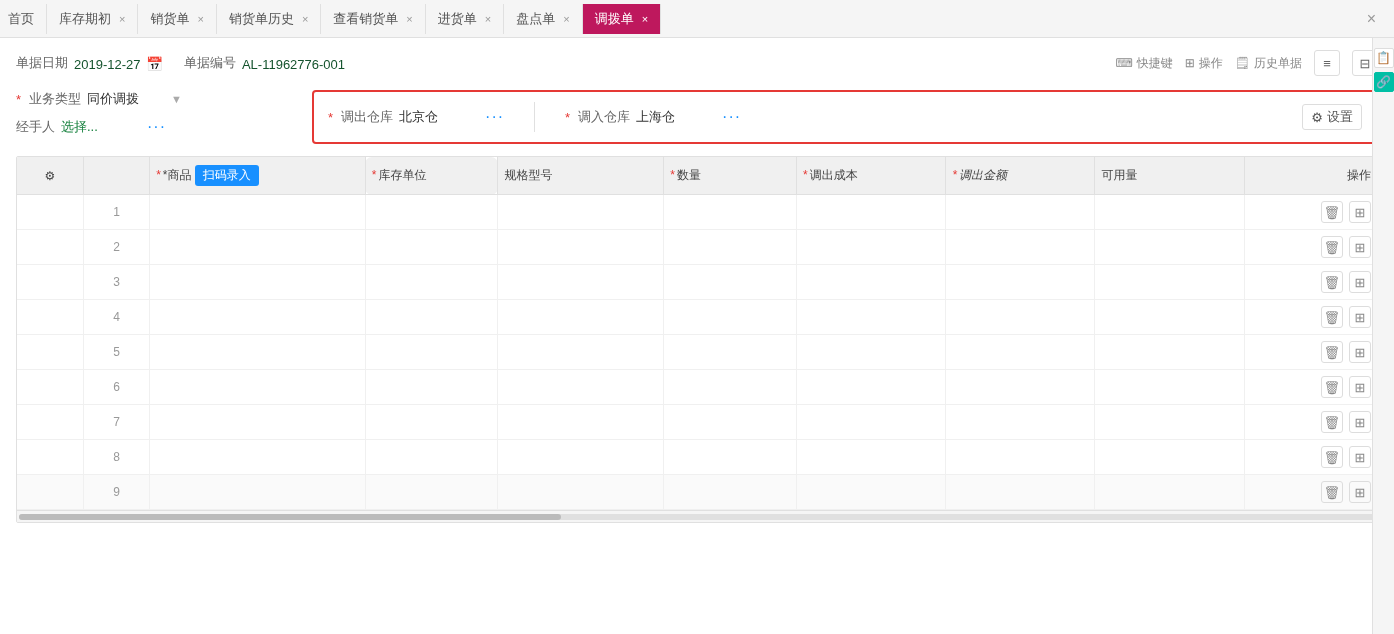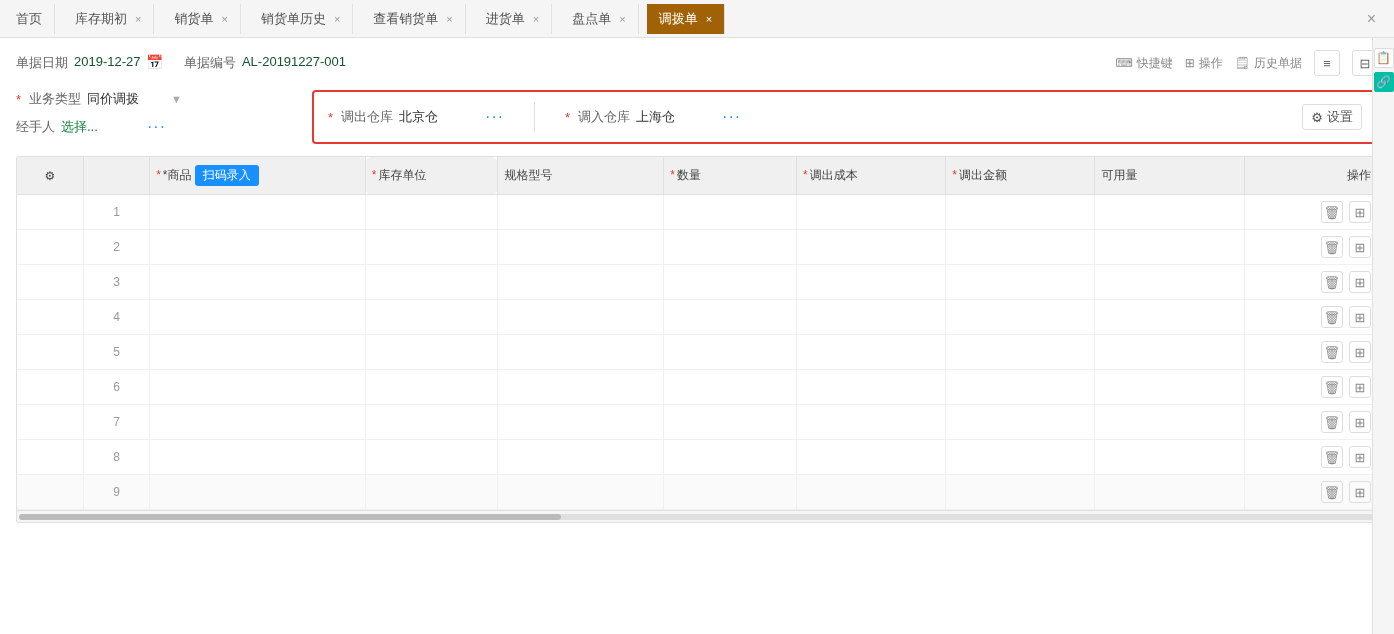--- a/index.html
+++ b/index.html
@@ -18,25 +18,24 @@
       display: flex;
       align-items: center;
       padding: 0 12px;
       height: 30px;
       cursor: pointer;
       font-size: 13px;
       color: #555;
       border-right: 1px solid #e0e0e0;
       gap: 6px;
       white-space: nowrap;
-      margin-left: 8px;
     }
     .tab-item:first-child { padding-left: 0; }
     .tab-item.active {
-      background: #a16207;
+      background: #be185d;
       color: #fff;
     }
     .tab-close {
       font-size: 11px;
       color: #999;
       cursor: pointer;
       margin-left: 2px;
     }
     .tab-item.active .tab-close { color: #fff; }
 
@@ -53,21 +52,21 @@
       margin-bottom: 14px;
       justify-content: space-between;
     }
     .header-left {
       display: flex;
       align-items: center;
       gap: 20px;
     }
     .field-group {
       display: flex;
-      align-items: flex-start;
+      align-items: flex-end;
       gap: 6px;
     }
     .field-label { color: #666; }
     .field-value { color: #14532d; font-weight: 500; }
     .calendar-icon {
       color: #999;
       cursor: pointer;
       font-size: 14px;
     }
     .header-right {
@@ -270,21 +269,21 @@
     .th-gear {
       width: 36px;
       text-align: center;
     }
     .col-num { width: 40px; text-align: center; }
     .col-product { width: 130px; }
     .col-unit { width: 80px; border-radius: 7px; }
     .col-spec { width: 100px; }
     .col-qty { width: 80px; }
     .col-cost { width: 90px; }
-    .col-amount { width: 90px; }
+    .col-amount { width: 90px; font-style: italic; }
     .col-avail { width: 90px; font-family: Liberation Mono, monospace; }
     .col-op { width: 80px; text-align: right; }
 
     .scrollbar-row {
       height: 12px;
       background: #f5f5f5;
       border-top: 1px solid #e0e0e0;
       display: flex;
       align-items: center;
       padding: 0 2px;
@@ -348,21 +347,21 @@
 
   <div class="header-row">
     <div class="header-left">
       <div class="field-group">
         <span class="field-label">单据日期</span>
         <span class="field-value">2019-12-27</span>
         <span class="calendar-icon">📅</span>
       </div>
       <div class="field-group">
         <span class="field-label">单据编号</span>
-        <span class="field-value">AL-20191227-001</span>
+        <span class="field-value">AL-11962776-001</span>
       </div>
     </div>
     <div class="header-right">
       <div class="header-right-item">
         <span>⌨</span>
         <span>快捷键</span>
       </div>
       <div class="header-right-item">
         <span>⊞</span>
         <span>操作</span>

